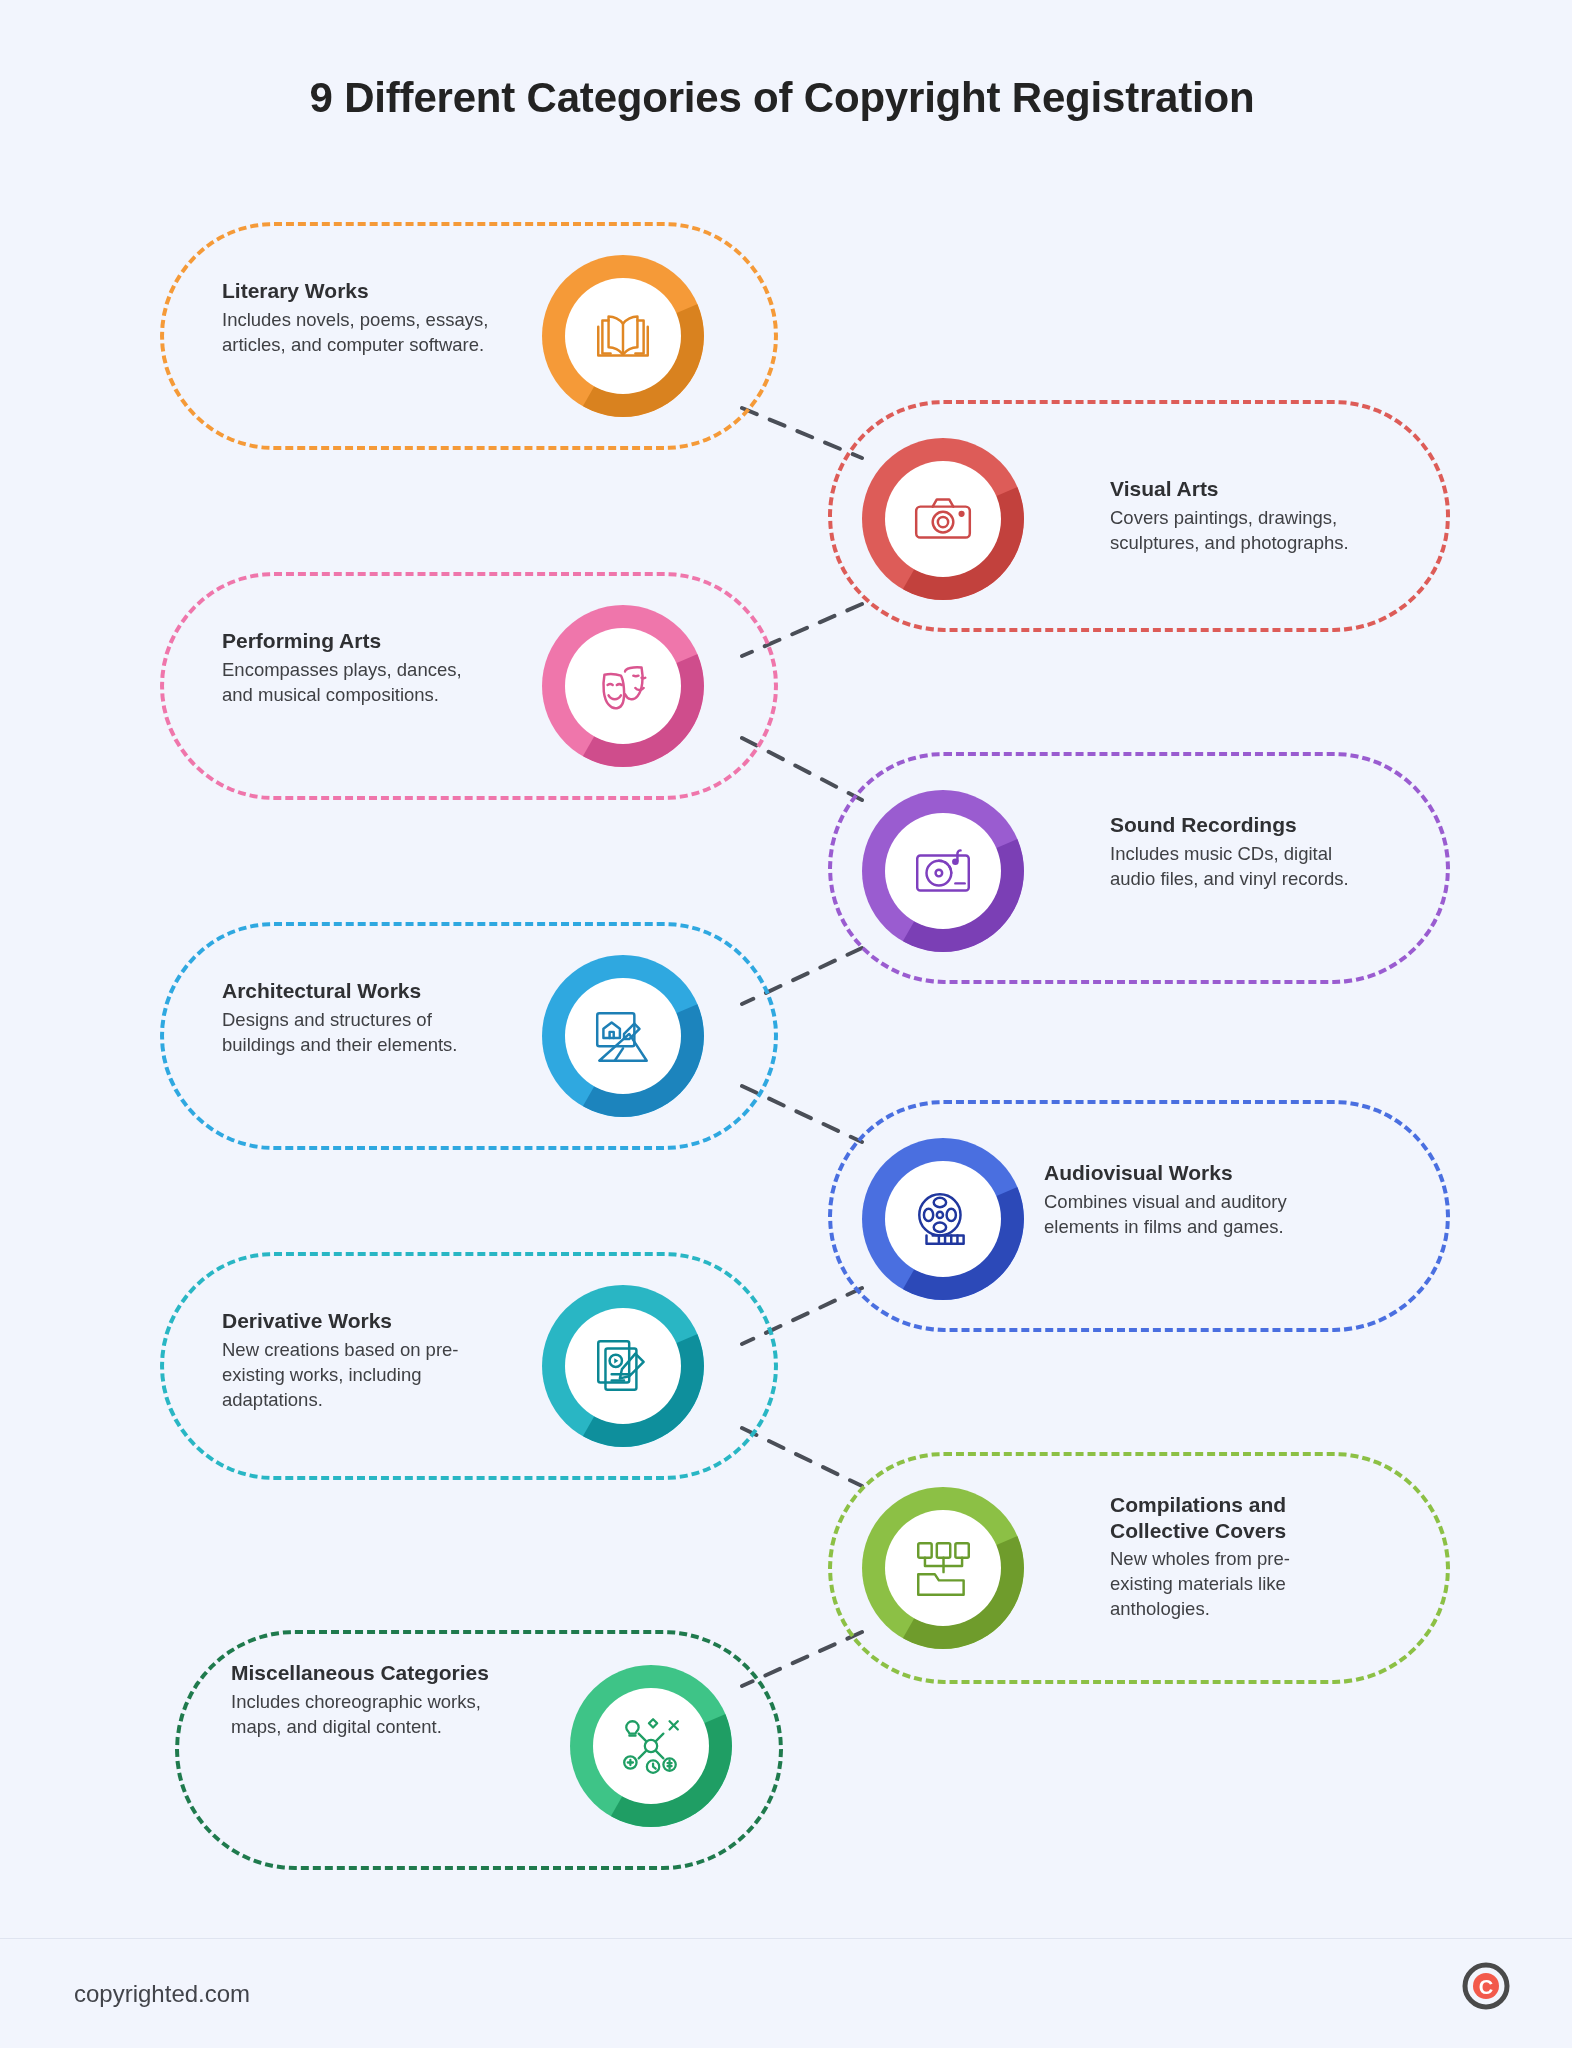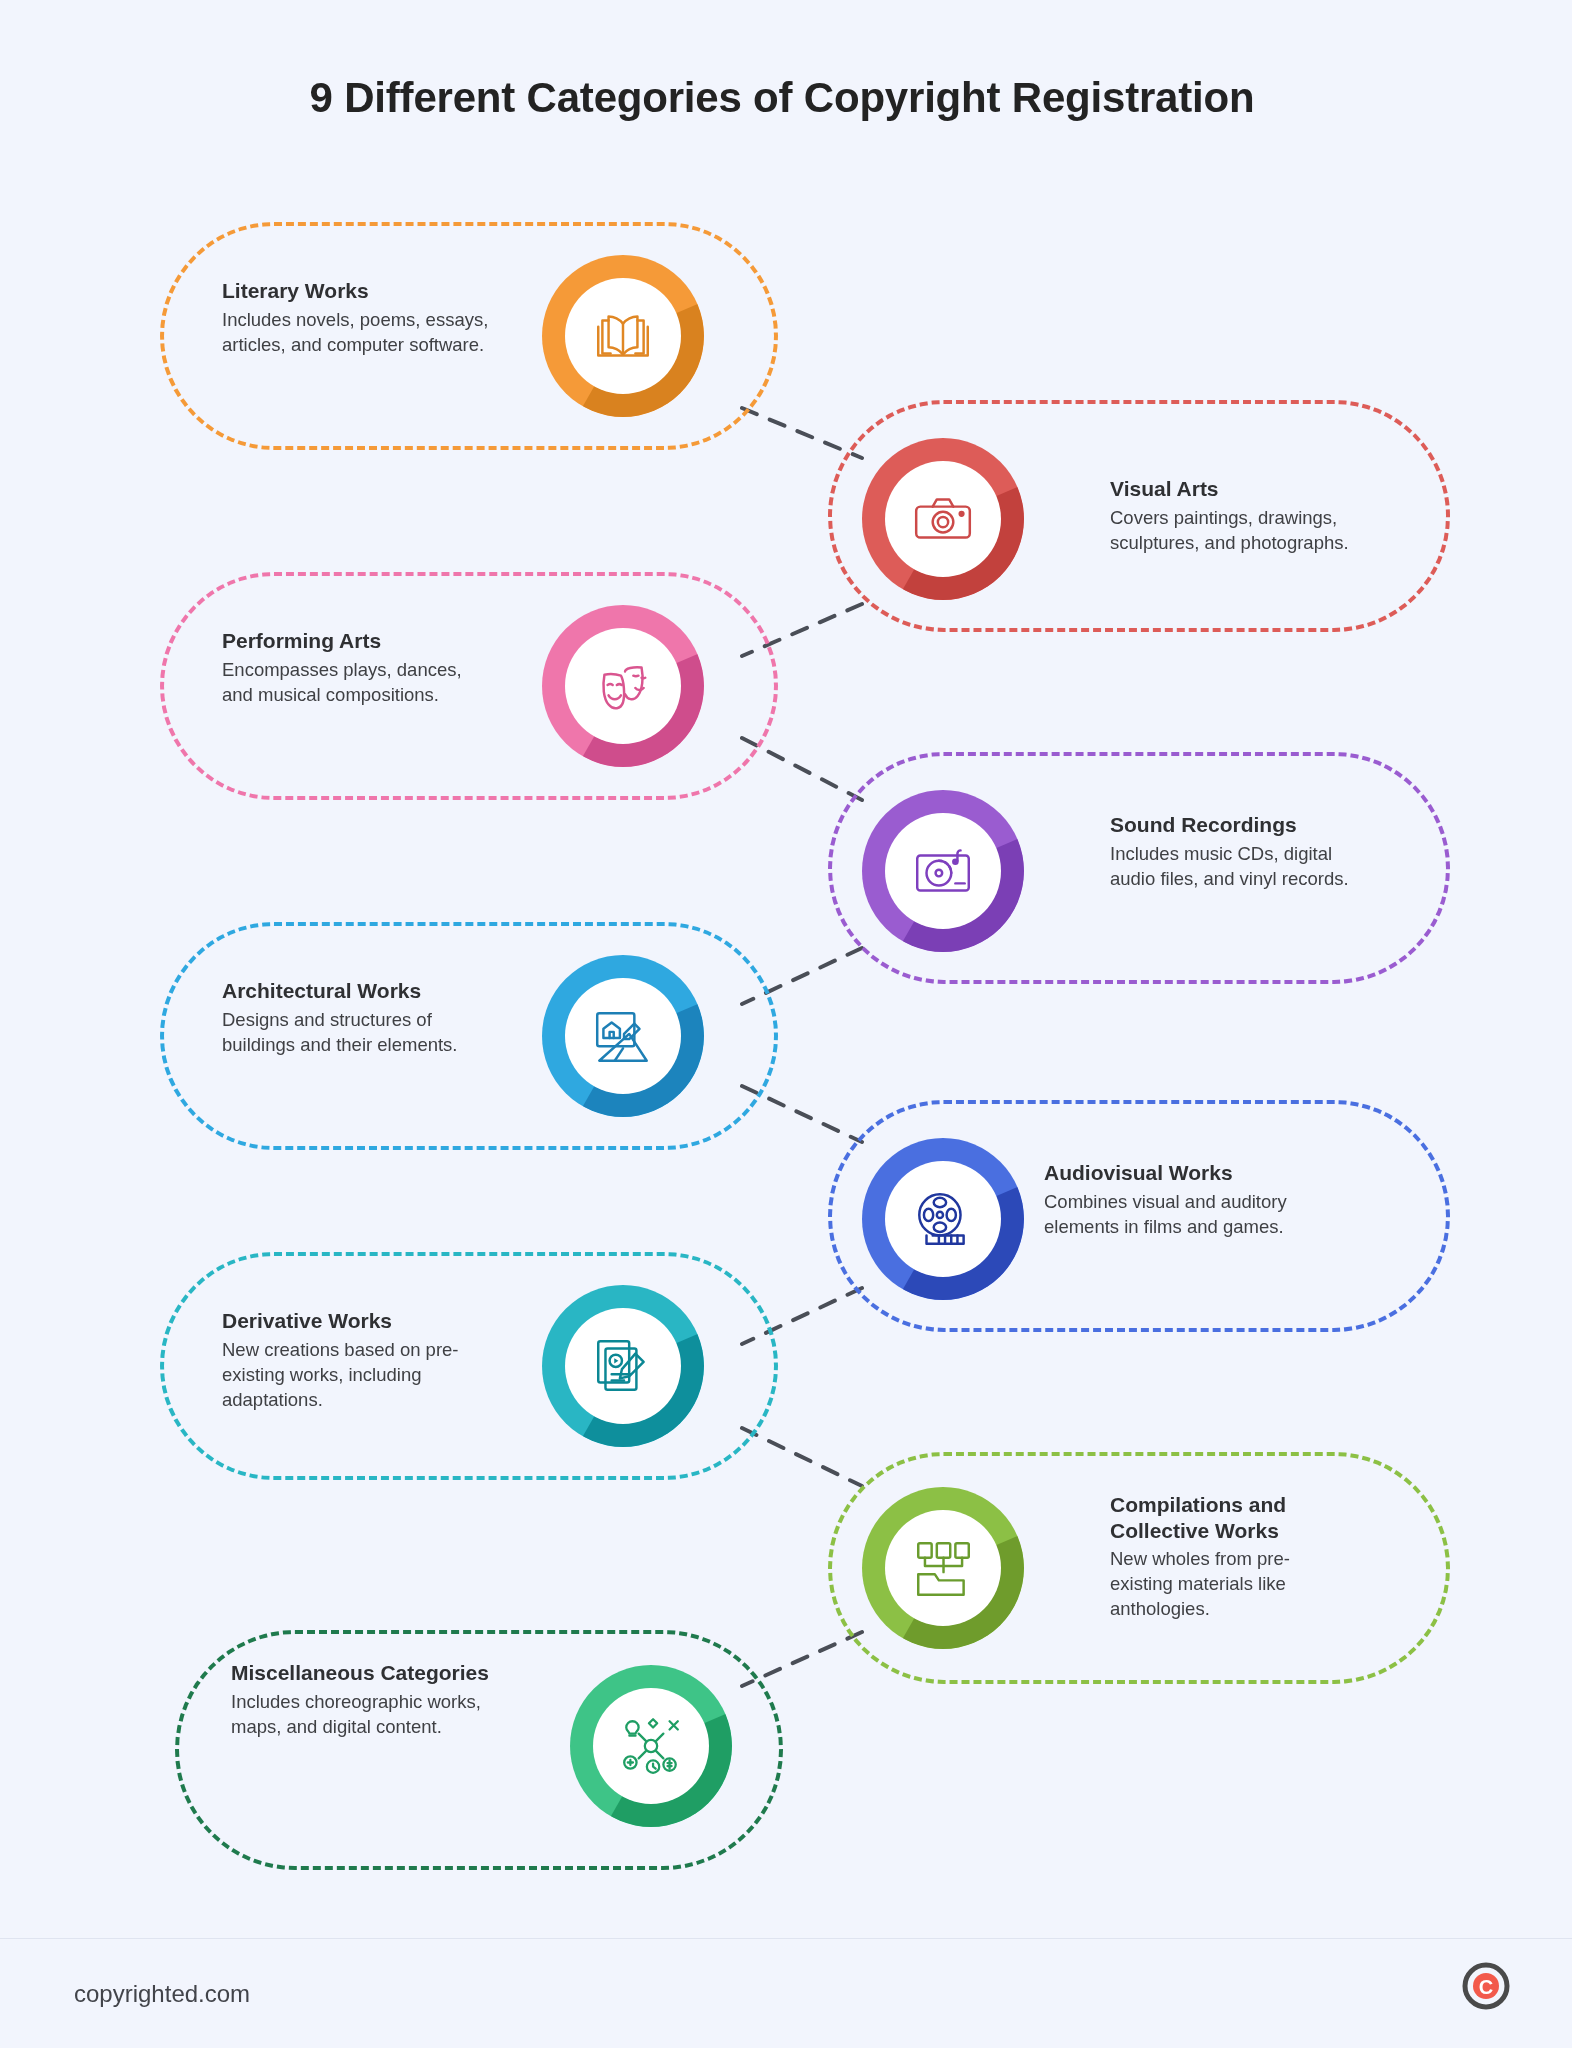--- a/index.html
+++ b/index.html
@@ -280,21 +280,21 @@
             <path d="M44 20l8 8-14 14-9 2 2-9z"></path>
           </svg>
         </span>
       </div>
     </div>
   </div>
 
   <div class="item">
     <div class="pill" style="left:828px; top:1452px; width:622px; height:232px; border-color:#8cc045;"></div>
     <div class="txt" style="left:1110px; top:1492px; width:240px;">
-      <div class="cat-title">Compilations and Collective Works</div>
+      <div class="cat-title">Compilations and Collective Covers</div>
       <div class="cat-desc">New wholes from pre-existing materials like anthologies.</div>
     </div>
     <div class="badge" style="left:862px; top:1487px; background:#8cc045;">
       <div class="shade" style="background:#6f9c2c;"></div>
       <div class="inner">
         <span class="iconwrap">
           <svg viewBox="0 0 64 64" fill="none" stroke="#6a9c2e" stroke-width="2.4" stroke-linecap="round" stroke-linejoin="round">
             <rect x="8" y="8" width="13" height="14" rx="1.5"></rect>
             <rect x="26" y="8" width="13" height="14" rx="1.5"></rect>
             <rect x="44" y="8" width="13" height="14" rx="1.5"></rect>

